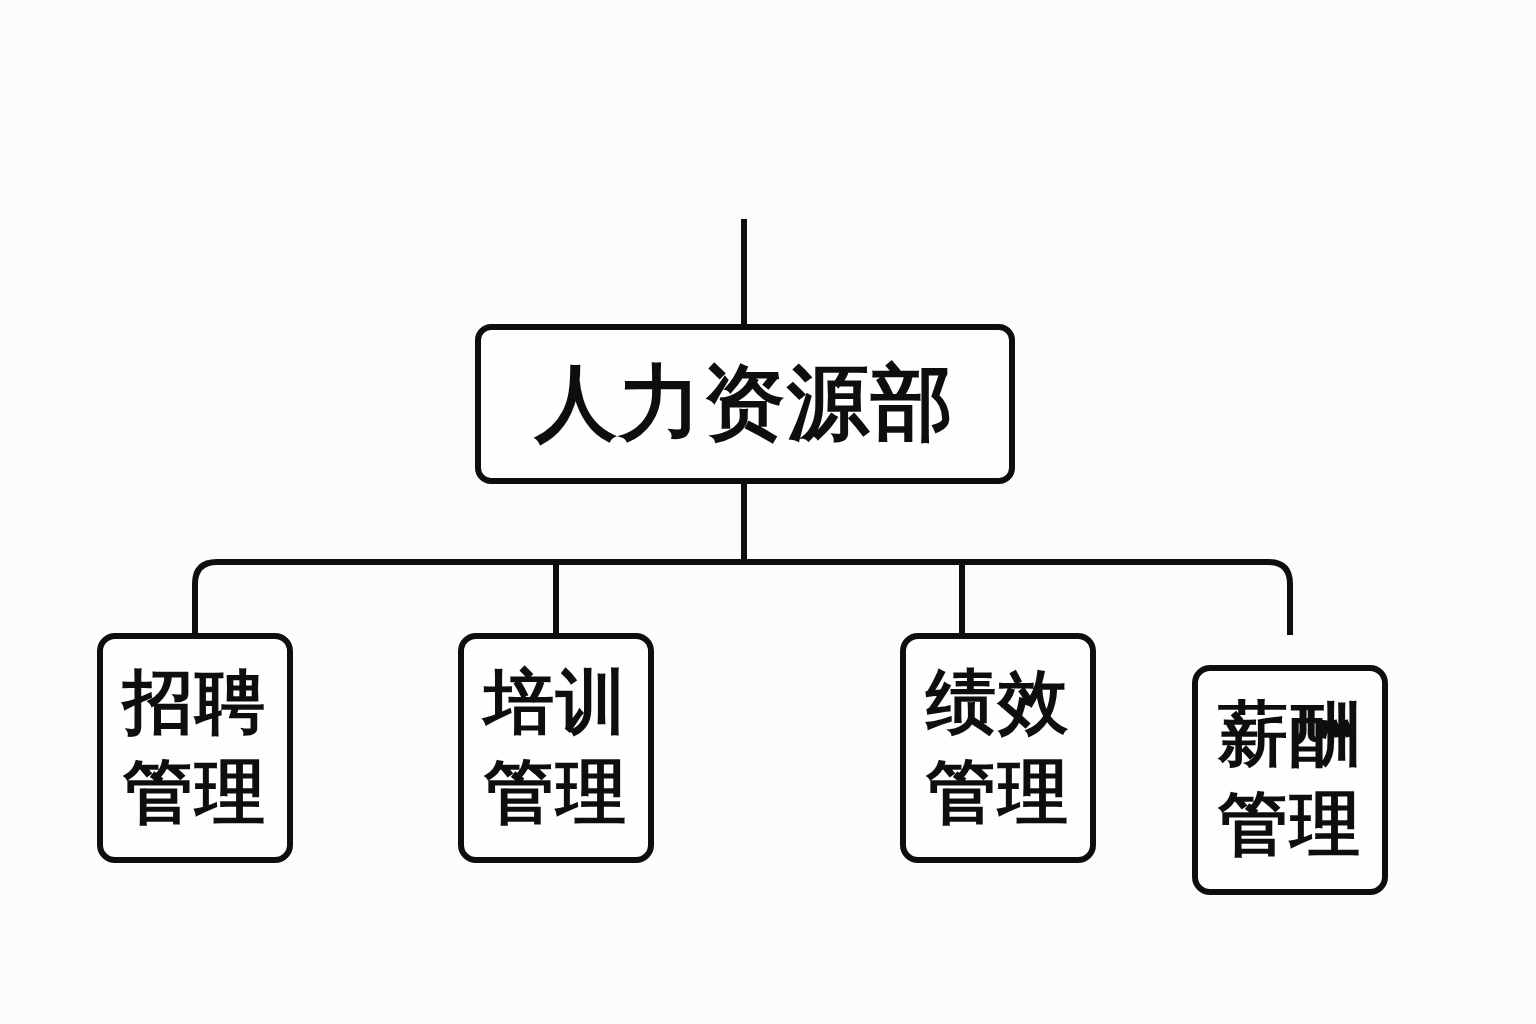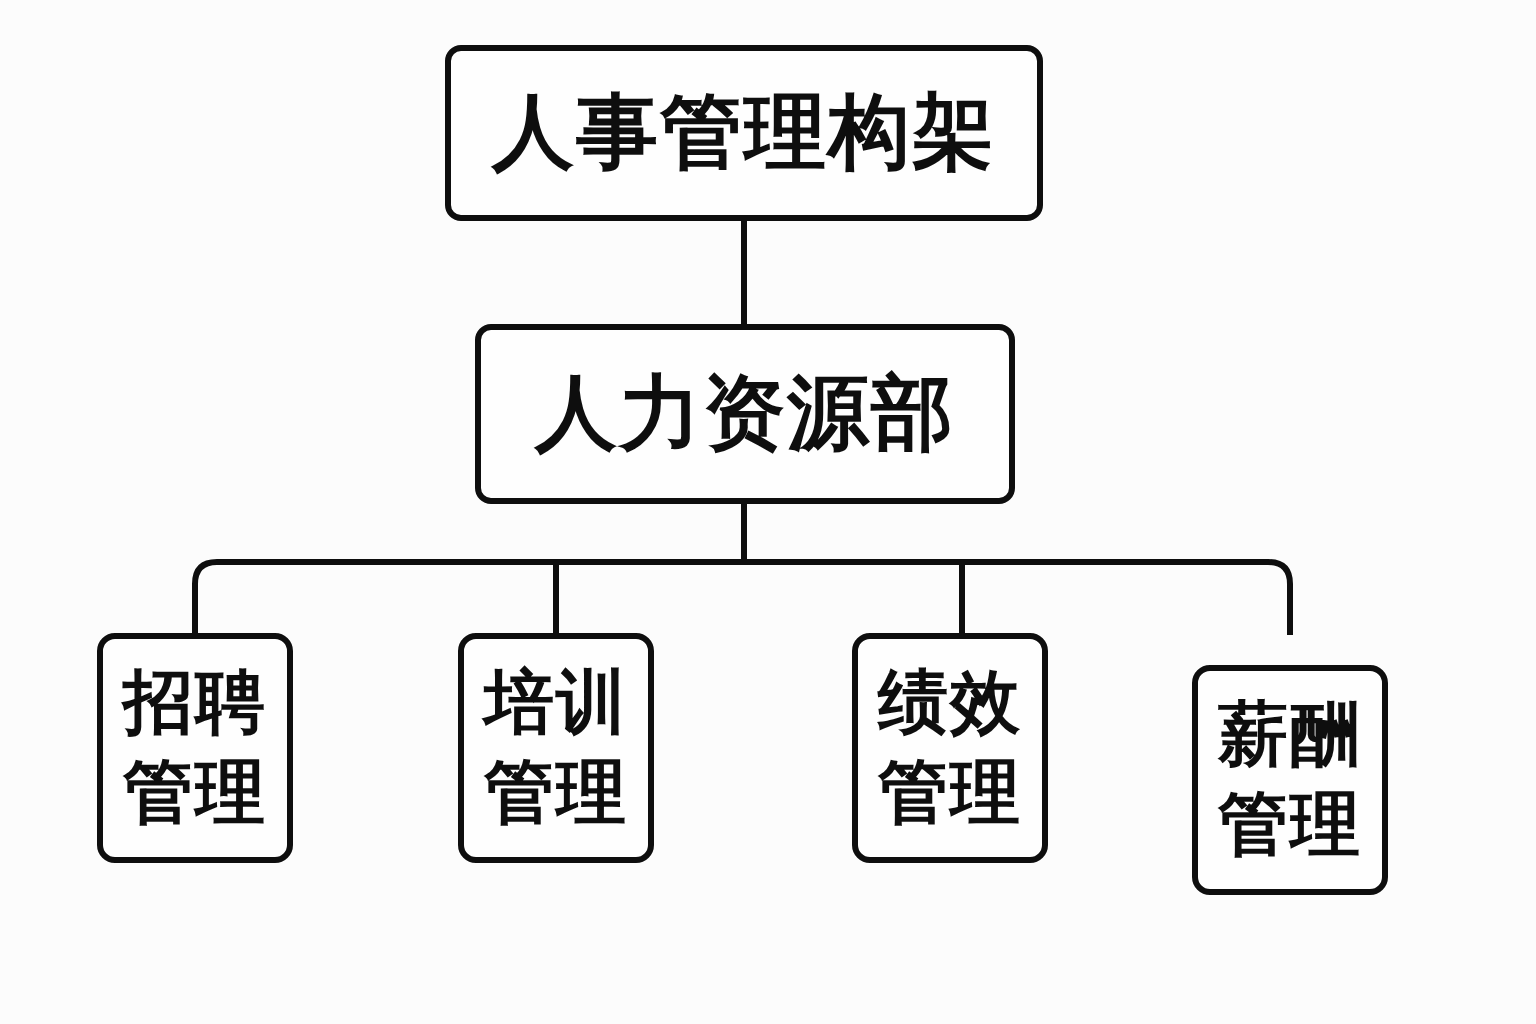--- a/index.html
+++ b/index.html
@@ -46,56 +46,53 @@
     left: 445px;
     top: 45px;
     width: 598px;
     height: 176px;
     font-size: 82px;
   }
   .node-dept {
     left: 475px;
     top: 324px;
     width: 540px;
-    height: 180px;
+    height: 160px;
     font-size: 82px;
   }
   .node-child {
     top: 633px;
     width: 196px;
     height: 230px;
     font-size: 70px;
     line-height: 1.28;
     border-radius: 18px;
   }
   .node-child-1 { left: 97px; }
   .node-child-2 { left: 458px; }
-  .node-child-3 { left: 852px; }
+  .node-child-3 { left: 900px; }
   .node-child-4 { left: 1192px; margin-top: 32px; }
   .node span {
     display: block;
     white-space: nowrap;
   }
 </style>
 </head>
 <body>
 
 <div class="stage">
 
   <svg class="connectors" viewBox="0 0 1536 1024" xmlns="http://www.w3.org/2000/svg">
     <path d="M 744 219 L 744 326" fill="none" stroke="#0e0e0e" stroke-width="6"></path>
     <path d="M 744 482 L 744 565" fill="none" stroke="#0e0e0e" stroke-width="6"></path>
     <path d="M 195 635 L 195 584 Q 195 562 217 562 L 1268 562 Q 1290 562 1290 584 L 1290 635" fill="none" stroke="#0e0e0e" stroke-width="6"></path>
     <path d="M 556 562 L 556 635" fill="none" stroke="#0e0e0e" stroke-width="6"></path>
     <path d="M 962 562 L 962 635" fill="none" stroke="#0e0e0e" stroke-width="6"></path>
   </svg>
 
-  <div class="node node-title">
-    <span>人事管理构架</span>
-  </div>
 
   <div class="node node-dept">
     <span>人力资源部</span>
   </div>
 
   <div class="node node-child node-child-1">
     <span>招聘</span>
     <span>管理</span>
   </div>
 

